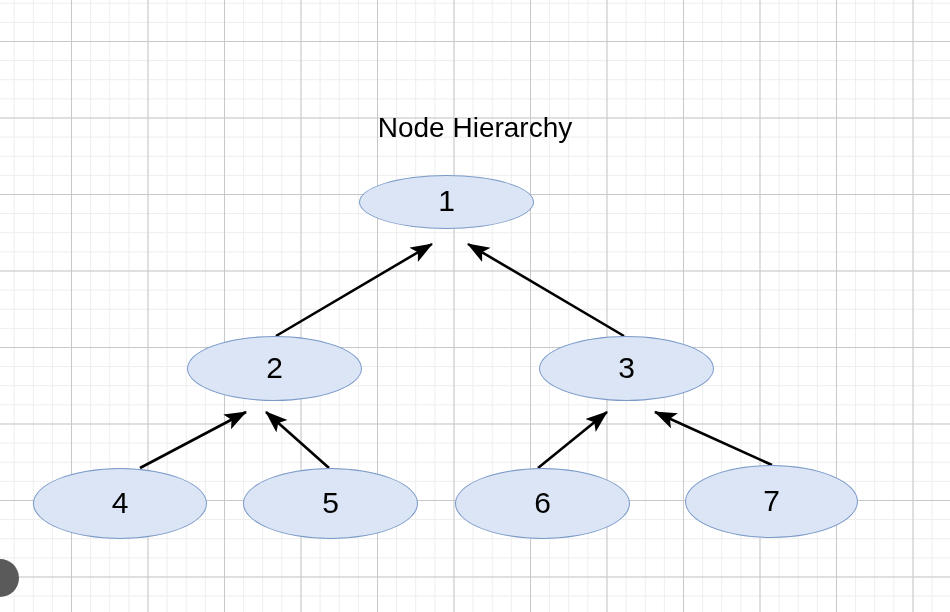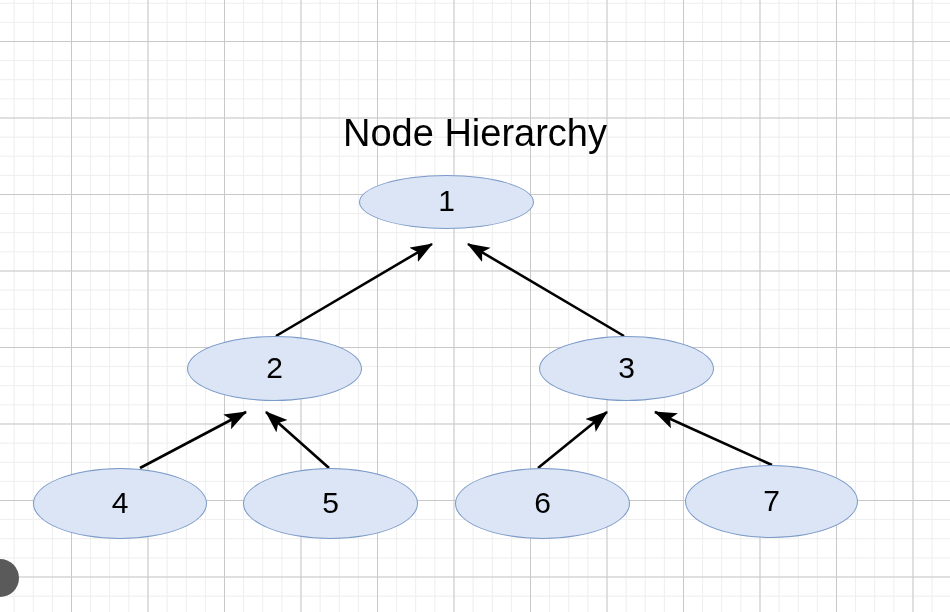--- a/index.html
+++ b/index.html
@@ -38,21 +38,21 @@
     height: 612px;
     pointer-events: none;
   }
   .diagram-title {
     position: absolute;
     left: 0;
     top: 112px;
     width: 950px;
     text-align: center;
     font-family: "Liberation Sans", sans-serif;
-    font-size: 38px;
+    font-size: 28px;
     font-weight: 400;
     color: #000000;
     letter-spacing: 0px;
     white-space: nowrap;
   }
   .node {
     position: absolute;
     box-sizing: border-box;
     background: #dbe5f5;
     border: 1.4px solid #7b9ac8;

